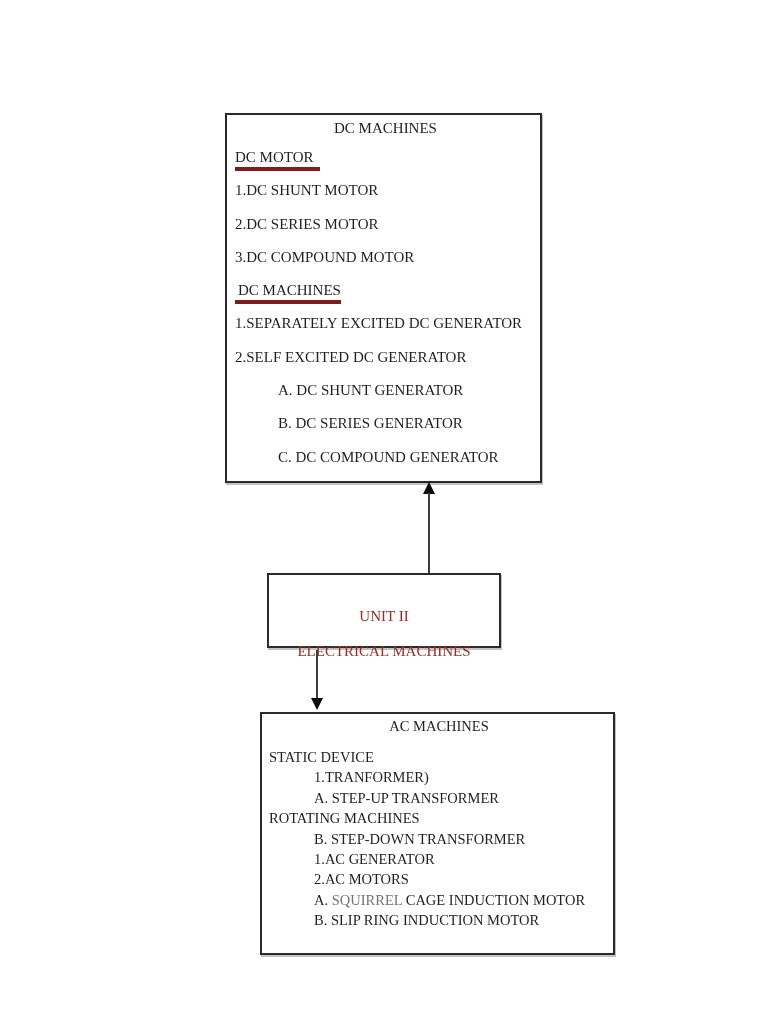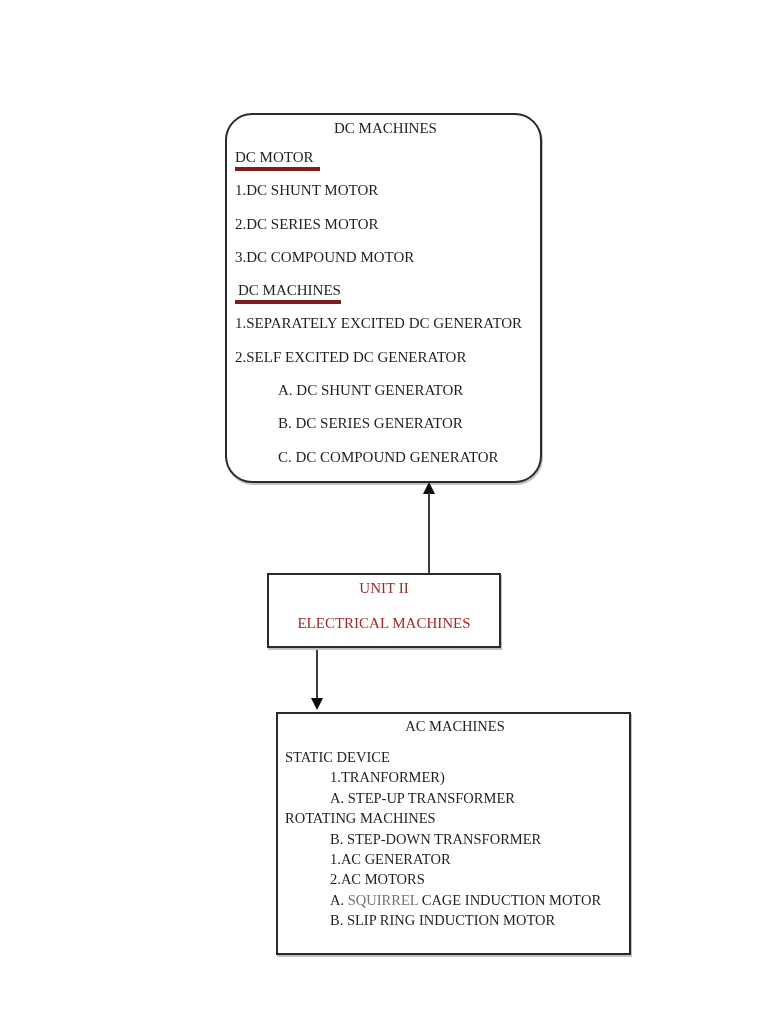--- a/index.html
+++ b/index.html
@@ -23,21 +23,20 @@
     background: #ffffff;
     box-shadow: 1px 2px 0 rgba(120,120,120,0.45);
   }
   
   .dc-box {
     left: 225px; top: 113px;
     width: 317px; height: 370px;
     font-size: 15px;
     padding-left: 8px;
     padding-right: 4px;
-    border-radius: 27px;
   }
   .dc-box .box-title {
     text-align: center;
     line-height: 26px;
   }
   .dc-box .line {
     line-height: 33.3px;
     white-space: nowrap;
   }
   .dc-box .sub {
@@ -51,25 +50,25 @@
   .uline.trail { padding-right: 6px; }
   .uline.lead  { padding-left: 3px; }
   
   .unit-box {
     left: 267px; top: 573px;
     width: 234px; height: 75px;
     color: #9c2b28;
     font-size: 15px;
     text-align: center;
   }
-  .unit-box .u-line1 { line-height: 26px; }
+  .unit-box .u-line1 { line-height: 26px; margin-top: 28px; }
   .unit-box .u-line2 { line-height: 26px; margin-top: 9px; }
   
   .ac-box {
-    left: 276px; top: 712px;
+    left: 260px; top: 712px;
     width: 355px; height: 243px;
     font-size: 14.5px;
     padding-left: 7px;
     padding-right: 4px;
   }
   .ac-box .box-title {
     text-align: center;
     line-height: 24px;
   }
   .ac-box .ac-body { margin-top: 9px; }

